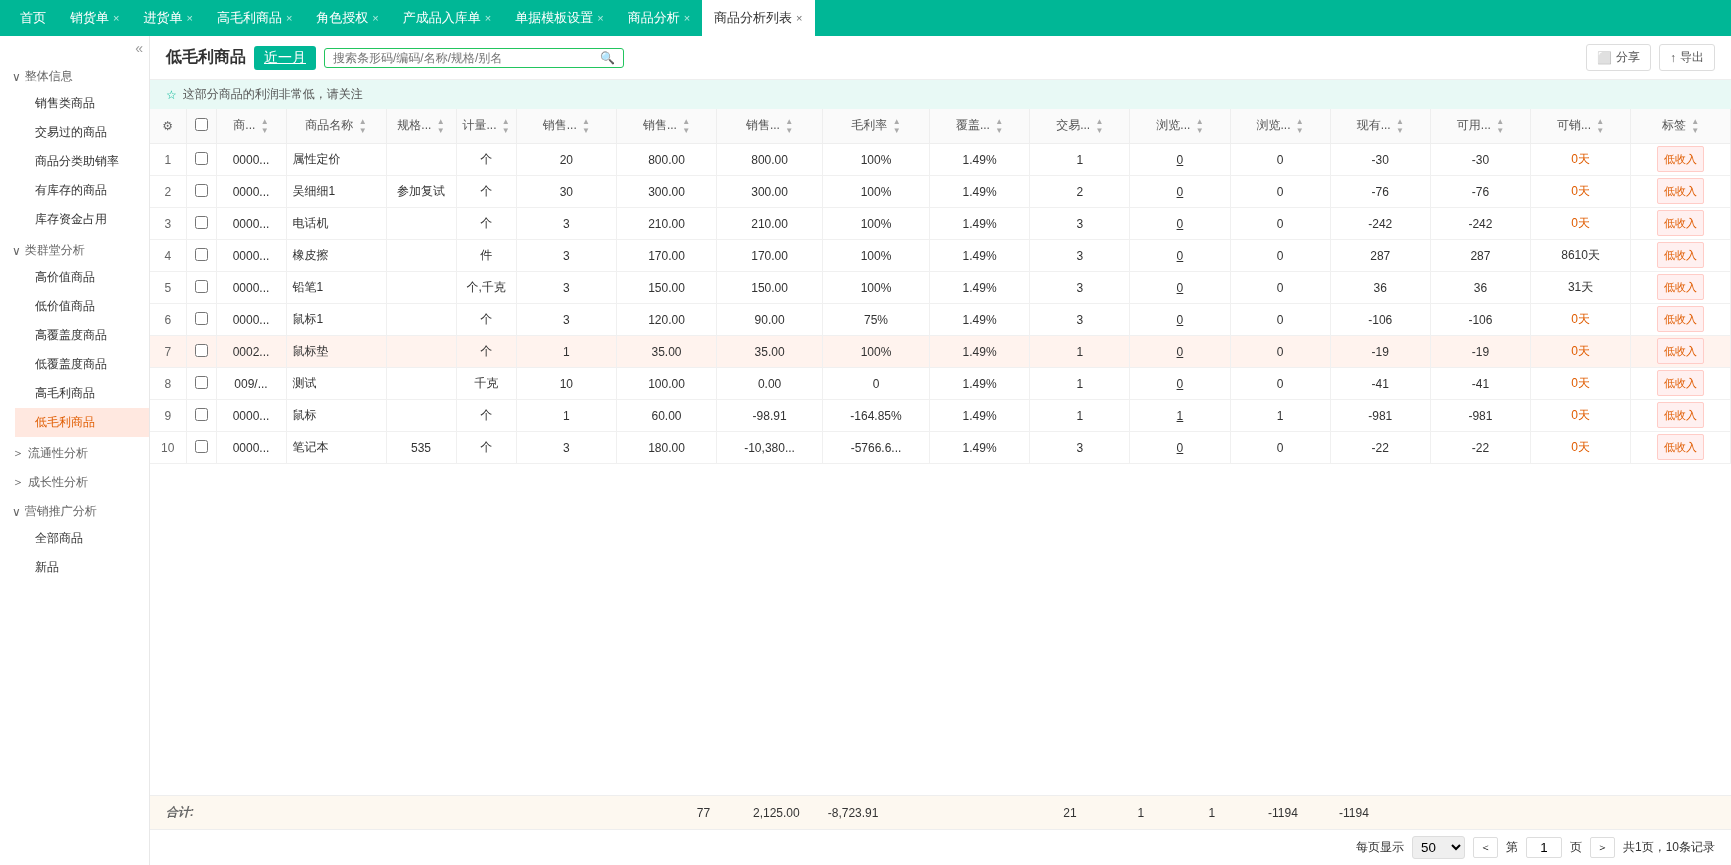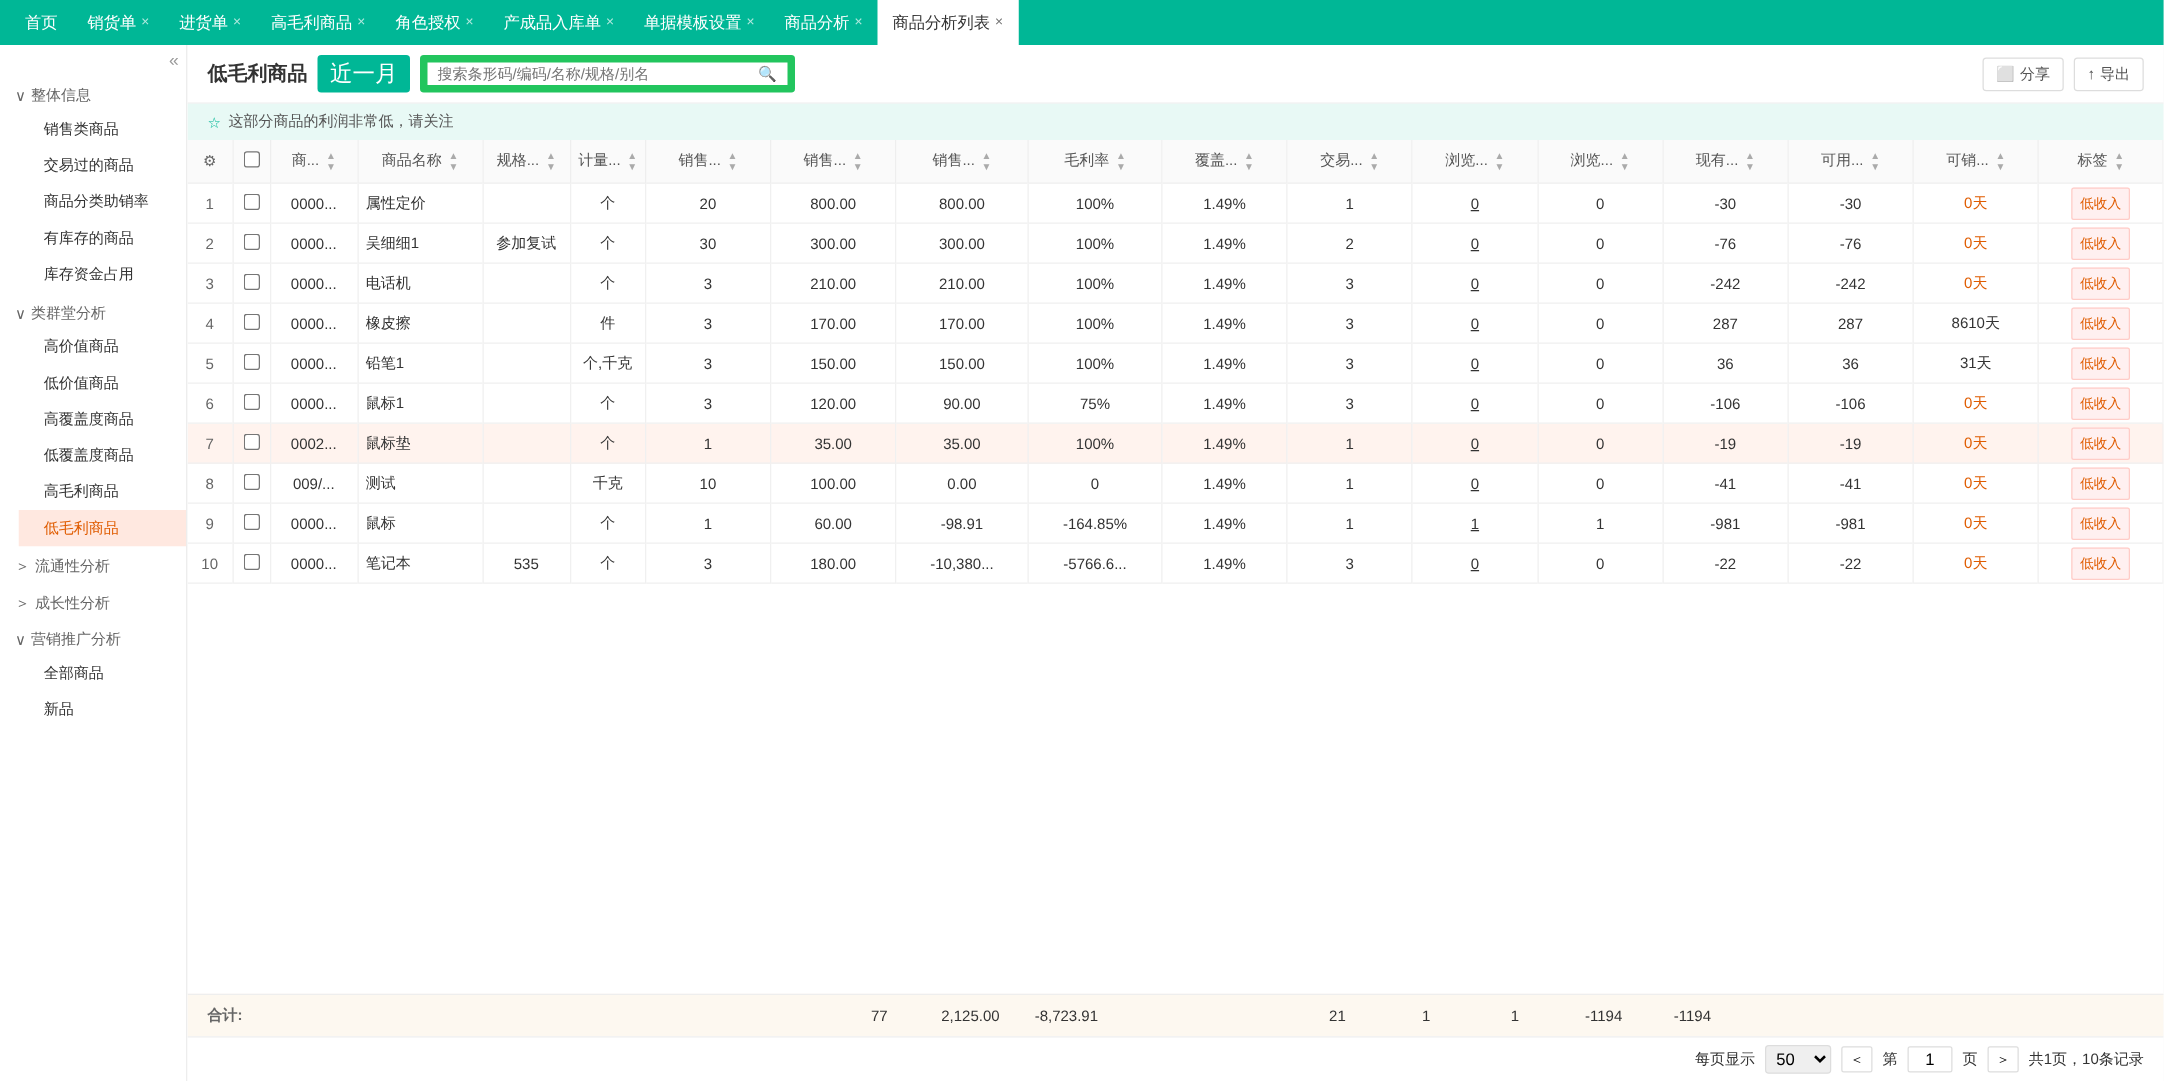--- a/index.html
+++ b/index.html
@@ -84,26 +84,27 @@
       font-weight: bold;
       color: #333;
     }
     .date-filter-btn {
       background: #00b796;
       color: #fff;
       border: none;
       padding: 3px 10px;
       border-radius: 3px;
       cursor: pointer;
-      font-size: 18px;
+      font-size: 14px;
+      text-decoration: underline;
     }
     .search-box {
       display: flex;
       align-items: center;
-      border: 6px solid #22c55e;
+      border: 1px solid #22c55e;
       border-radius: 3px;
       padding: 2px 8px;
       flex: 1;
       max-width: 300px;
     }
     .search-box input {
       border: none;
       outline: none;
       font-size: 12px;
       width: 100%;
@@ -196,21 +197,21 @@
     .text-red { color: #e05c00; }
     
     
     .table-footer {
       border-top: 1px solid #eee;
       padding: 8px 16px;
       background: #fdf8f0;
       display: flex;
       align-items: center;
     }
-    .footer-label { color: #666; font-weight: bold; margin-right: 20px; }
+    .footer-label { color: #666; font-weight: bold; margin-right: 20px; font-style: italic; }
     .footer-cells {
       display: flex;
       gap: 16px;
     }
     .footer-cell {
       padding: 0 6px;
       min-width: 55px;
       text-align: center;
     }
     

